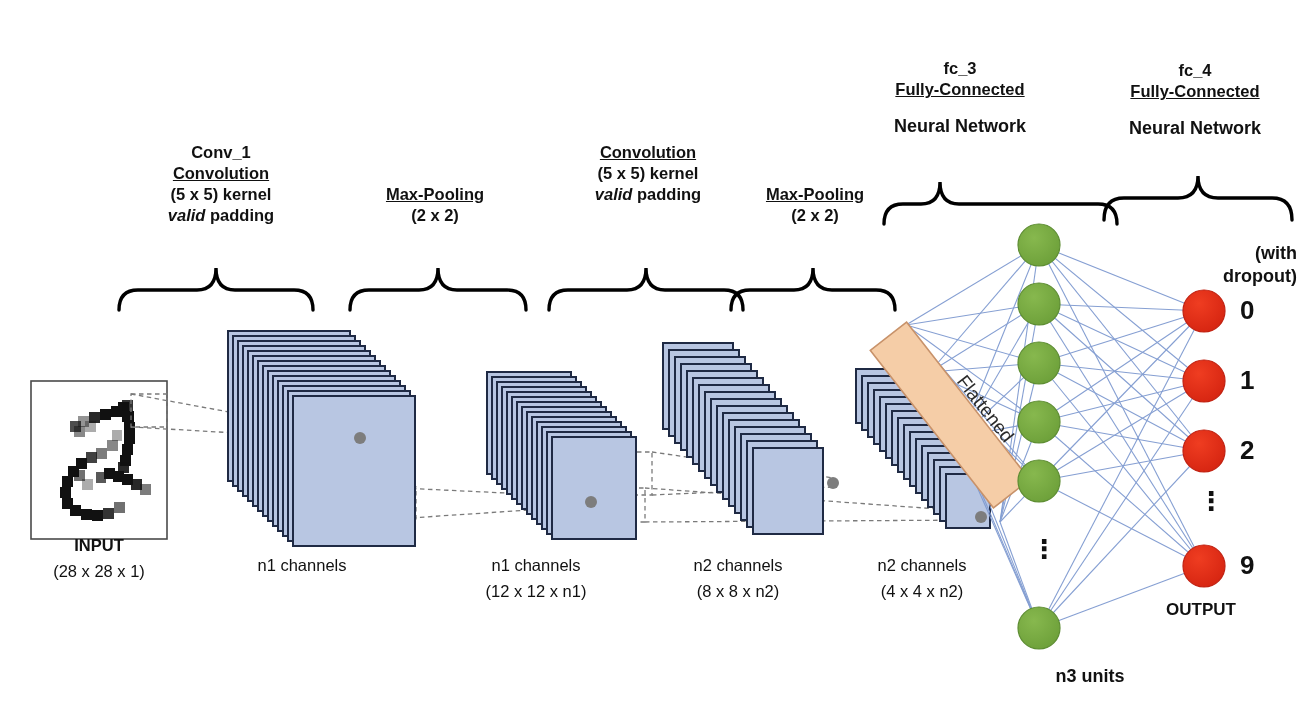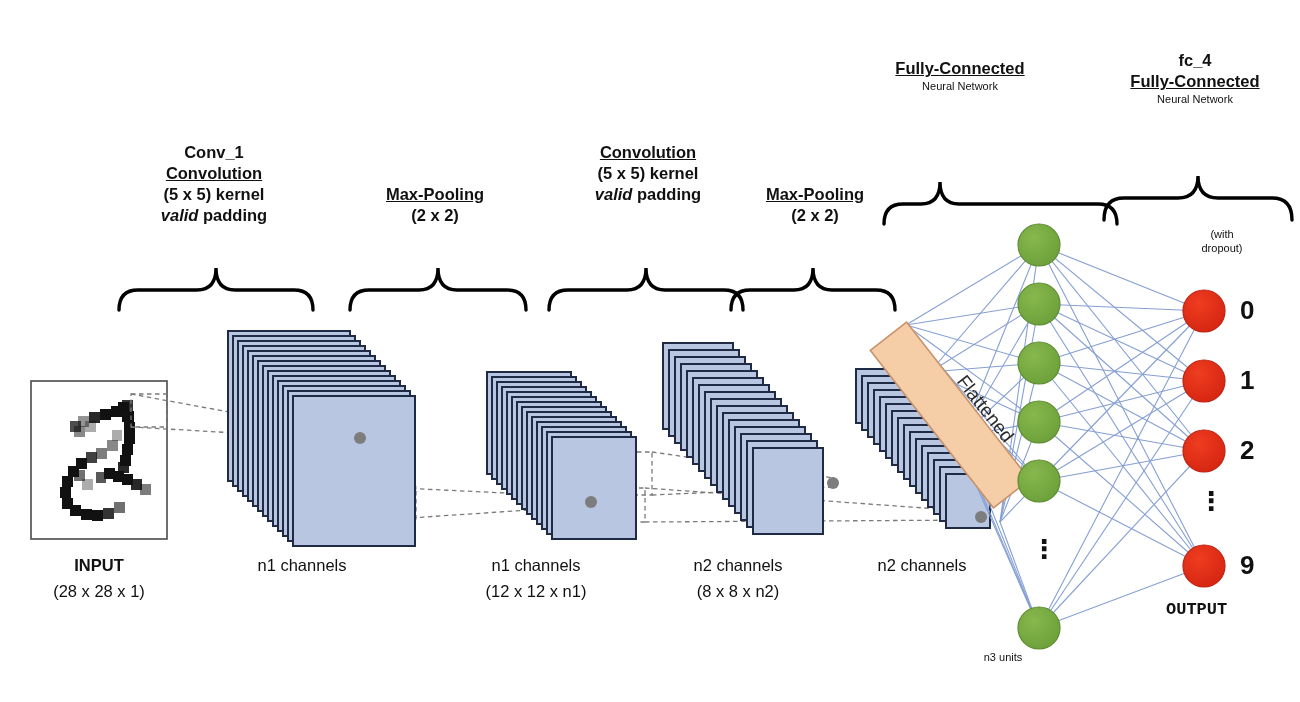--- a/index.html
+++ b/index.html
@@ -4,27 +4,27 @@
 <title>CNN Architecture Diagram</title>
 <style>
   html,body{margin:0;padding:0;background:#ffffff;}
   body{width:1300px;height:702px;overflow:hidden;
        font-family:"Liberation Sans","DejaVu Sans",sans-serif;color:#111;}
   #stage{position:relative;width:1300px;height:702px;background:#fff;}
   #svgroot{position:absolute;left:0;top:0;width:1300px;height:702px;}
   .lbl{position:absolute;text-align:center;line-height:1.28;}
   .hdr{font-weight:bold;font-size:16.5px;}
   .hdr .ul{text-decoration:underline;text-align:center;}
-  .plain{font-size:11px;font-weight:normal;}
+  .plain{font-size:18px;font-weight:bold;margin-top:15px;}
   .it{font-style:italic;font-weight:bold;margin-top:31px;}
   .cap{position:absolute;text-align:center;font-size:16.5px;line-height:1.55;}
   .capb{font-weight:bold;}
   .digit{position:absolute;font-weight:bold;font-size:26px;line-height:1;}
   .dots{position:absolute;font-weight:bold;font-size:26px;line-height:1;letter-spacing:0;}
-  .outlbl{position:absolute;font-weight:bold;font-size:17px;font-family:Liberation Mono, monospace;}
+  .outlbl{position:absolute;font-weight:bold;font-size:17px;}
 </style>
 </head>
 <body>
 
 <div id="stage">
 
   <svg id="svgroot" viewBox="0 0 1300 702" xmlns="http://www.w3.org/2000/svg">
     <defs>
       <clipPath id="mnistclip">
           <rect x="31" y="381" width="136" height="158"></rect>
@@ -271,21 +271,21 @@
     </g>
 
     <g>
       <circle cx="1204" cy="311" r="21" fill="url(#rnode)" stroke="#c02010" stroke-width="1.2"></circle>
       <circle cx="1204" cy="381" r="21" fill="url(#rnode)" stroke="#c02010" stroke-width="1.2"></circle>
       <circle cx="1204" cy="451" r="21" fill="url(#rnode)" stroke="#c02010" stroke-width="1.2"></circle>
       <circle cx="1204" cy="566" r="21" fill="url(#rnode)" stroke="#c02010" stroke-width="1.2"></circle>
     </g>
   </svg>
 
-  <div class="lbl hdr" style="left:84px;top:142px;width:260px;">
+  <div class="lbl hdr" style="left:91px;top:142px;width:260px;">
     <div>Conv_1</div>
     <div class="ul">Convolution</div>
     <div>(5 x 5) kernel</div>
     <div>
       <span class="it">valid</span><span>&nbsp;padding</span>
     </div>
   </div>
 
   <div class="lbl hdr" style="left:325px;top:184px;width:220px;">
     <div class="ul">Max-Pooling</div>
@@ -299,64 +299,66 @@
       <span class="it">valid</span><span>&nbsp;padding</span>
     </div>
   </div>
 
   <div class="lbl hdr" style="left:710px;top:184px;width:210px;">
     <div class="ul">Max-Pooling</div>
     <div>(2 x 2)</div>
   </div>
 
   <div class="lbl hdr" style="left:855px;top:58px;width:210px;">
+    <div>fc_3</div>
     <div class="ul">Fully-Connected</div>
     <div class="plain">Neural Network</div>
   </div>
 
-  <div class="lbl hdr" style="left:1090px;top:50px;width:210px;">
+  <div class="lbl hdr" style="left:1090px;top:60px;width:210px;">
     <div>fc_4</div>
     <div class="ul">Fully-Connected</div>
     <div class="plain">Neural Network</div>
   </div>
 
-  <div class="lbl plain" style="left:1147px;top:227px;width:150px;text-align:center;">
+  <div class="lbl plain" style="left:1147px;top:227px;width:150px;text-align:right;">
     <div>(with</div>
     <div>dropout)</div>
   </div>
 
   <div style="position:absolute;left:915px;top:398px;width:140px;transform:rotate(52deg);
               transform-origin:50% 50%;text-align:center;font-size:19px;color:#2b2b2b;">Flattened</div>
 
-  <div class="cap" style="left:19px;top:553px;width:160px;">
+  <div class="cap" style="left:19px;top:533px;width:160px;">
     <div class="capb">INPUT</div>
     <div>(28 x 28 x 1)</div>
   </div>
 
   <div class="cap" style="left:212px;top:553px;width:180px;">
     <div>n1 channels</div>
   </div>
 
   <div class="cap" style="left:446px;top:553px;width:180px;">
     <div>n1 channels</div>
     <div>(12 x 12 x n1)</div>
   </div>
 
   <div class="cap" style="left:648px;top:553px;width:180px;">
     <div>n2 channels</div>
     <div>(8 x 8 x n2)</div>
   </div>
 
   <div class="cap" style="left:832px;top:553px;width:180px;">
     <div>n2 channels</div>
+    <div>(4 x 4 x n2)</div>
   </div>
 
   <div class="dots" style="left:1031px;top:536px;">⋮</div>
 
-  <div class="lbl plain" style="left:938px;top:650px;width:130px;">n3 units</div>
+  <div class="lbl plain" style="left:1025px;top:650px;width:130px;">n3 units</div>
 
   <div class="digit" style="left:1240px;top:297px;">0</div>
   <div class="digit" style="left:1240px;top:367px;">1</div>
   <div class="digit" style="left:1240px;top:437px;">2</div>
   <div class="dots" style="left:1198px;top:488px;">⋮</div>
   <div class="digit" style="left:1240px;top:552px;">9</div>
 
   <div class="outlbl" style="left:1166px;top:600px;">OUTPUT</div>
 
 </div>

